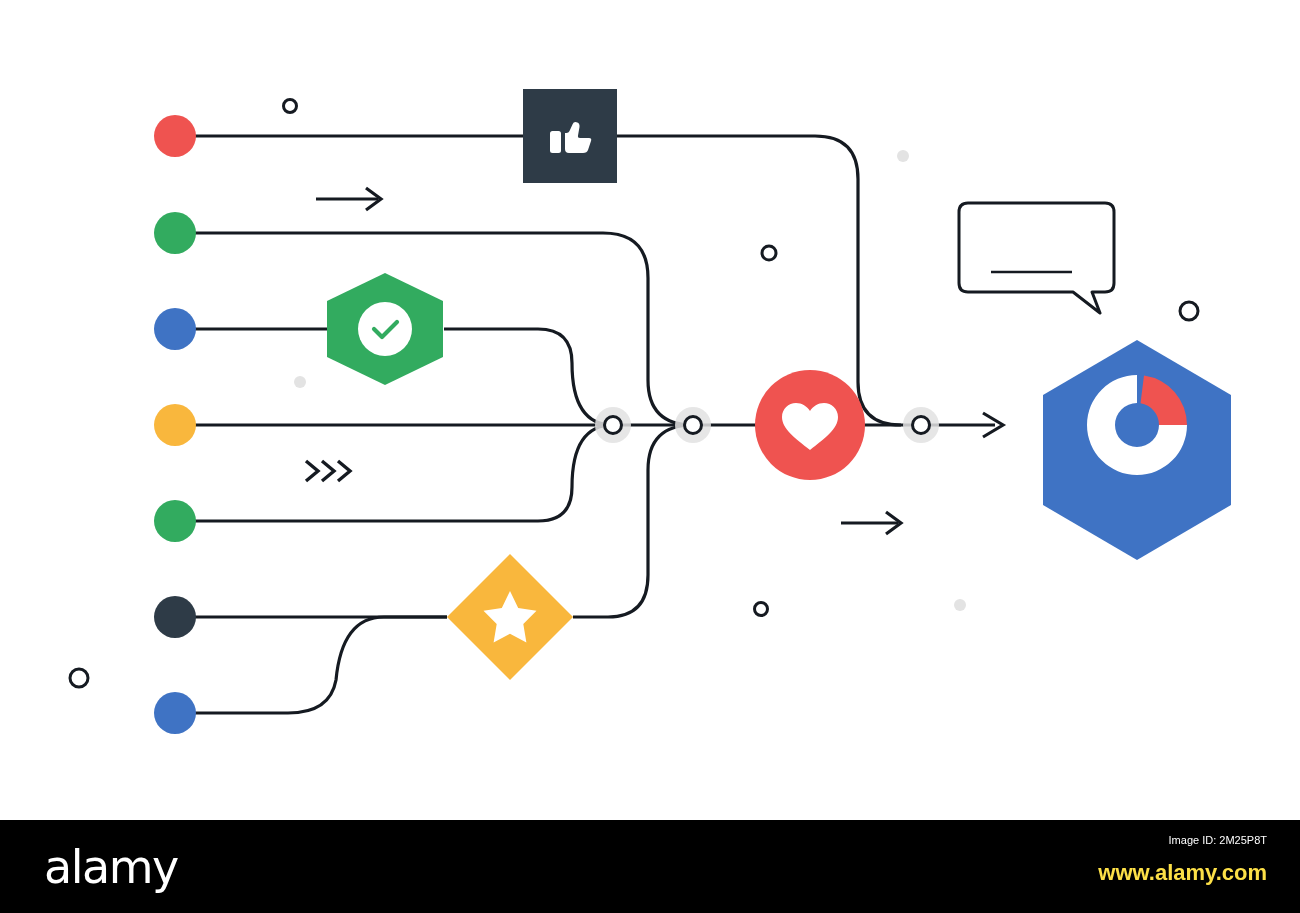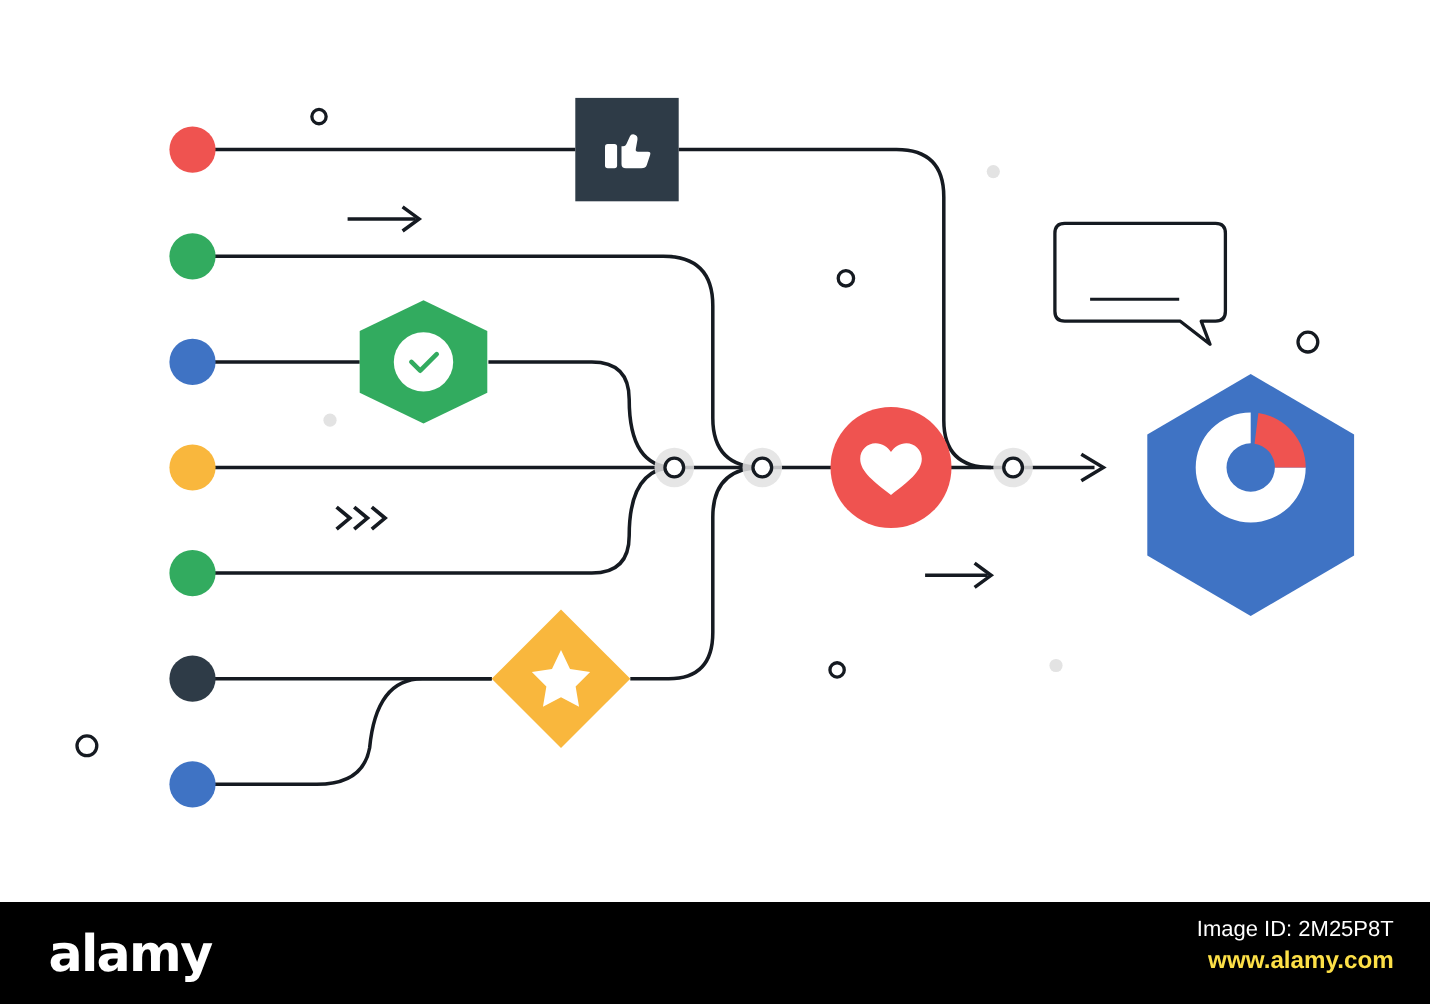--- a/index.html
+++ b/index.html
@@ -31,31 +31,31 @@
     width: 1300px;
     height: 93px;
     background: #000000;
   }
   #footer .alamy-logo {
     position: absolute;
     left: 44px;
     top: 22px;
     color: #ffffff;
     font-family: "DejaVu Sans", sans-serif;
-    font-weight: 700;
+    font-weight: 400;
     font-size: 46px;
     letter-spacing: -1.5px;
     line-height: 50px;
   }
   #footer .image-id {
     position: absolute;
     right: 33px;
     top: 14px;
     color: #ffffff;
-    font-size: 20px;
+    font-size: 11px;
     font-family: "Liberation Sans", sans-serif;
     text-align: right;
     white-space: nowrap;
   }
   #footer .site-url {
     position: absolute;
     right: 33px;
     top: 40px;
     color: #fde047;
     font-size: 22px;

